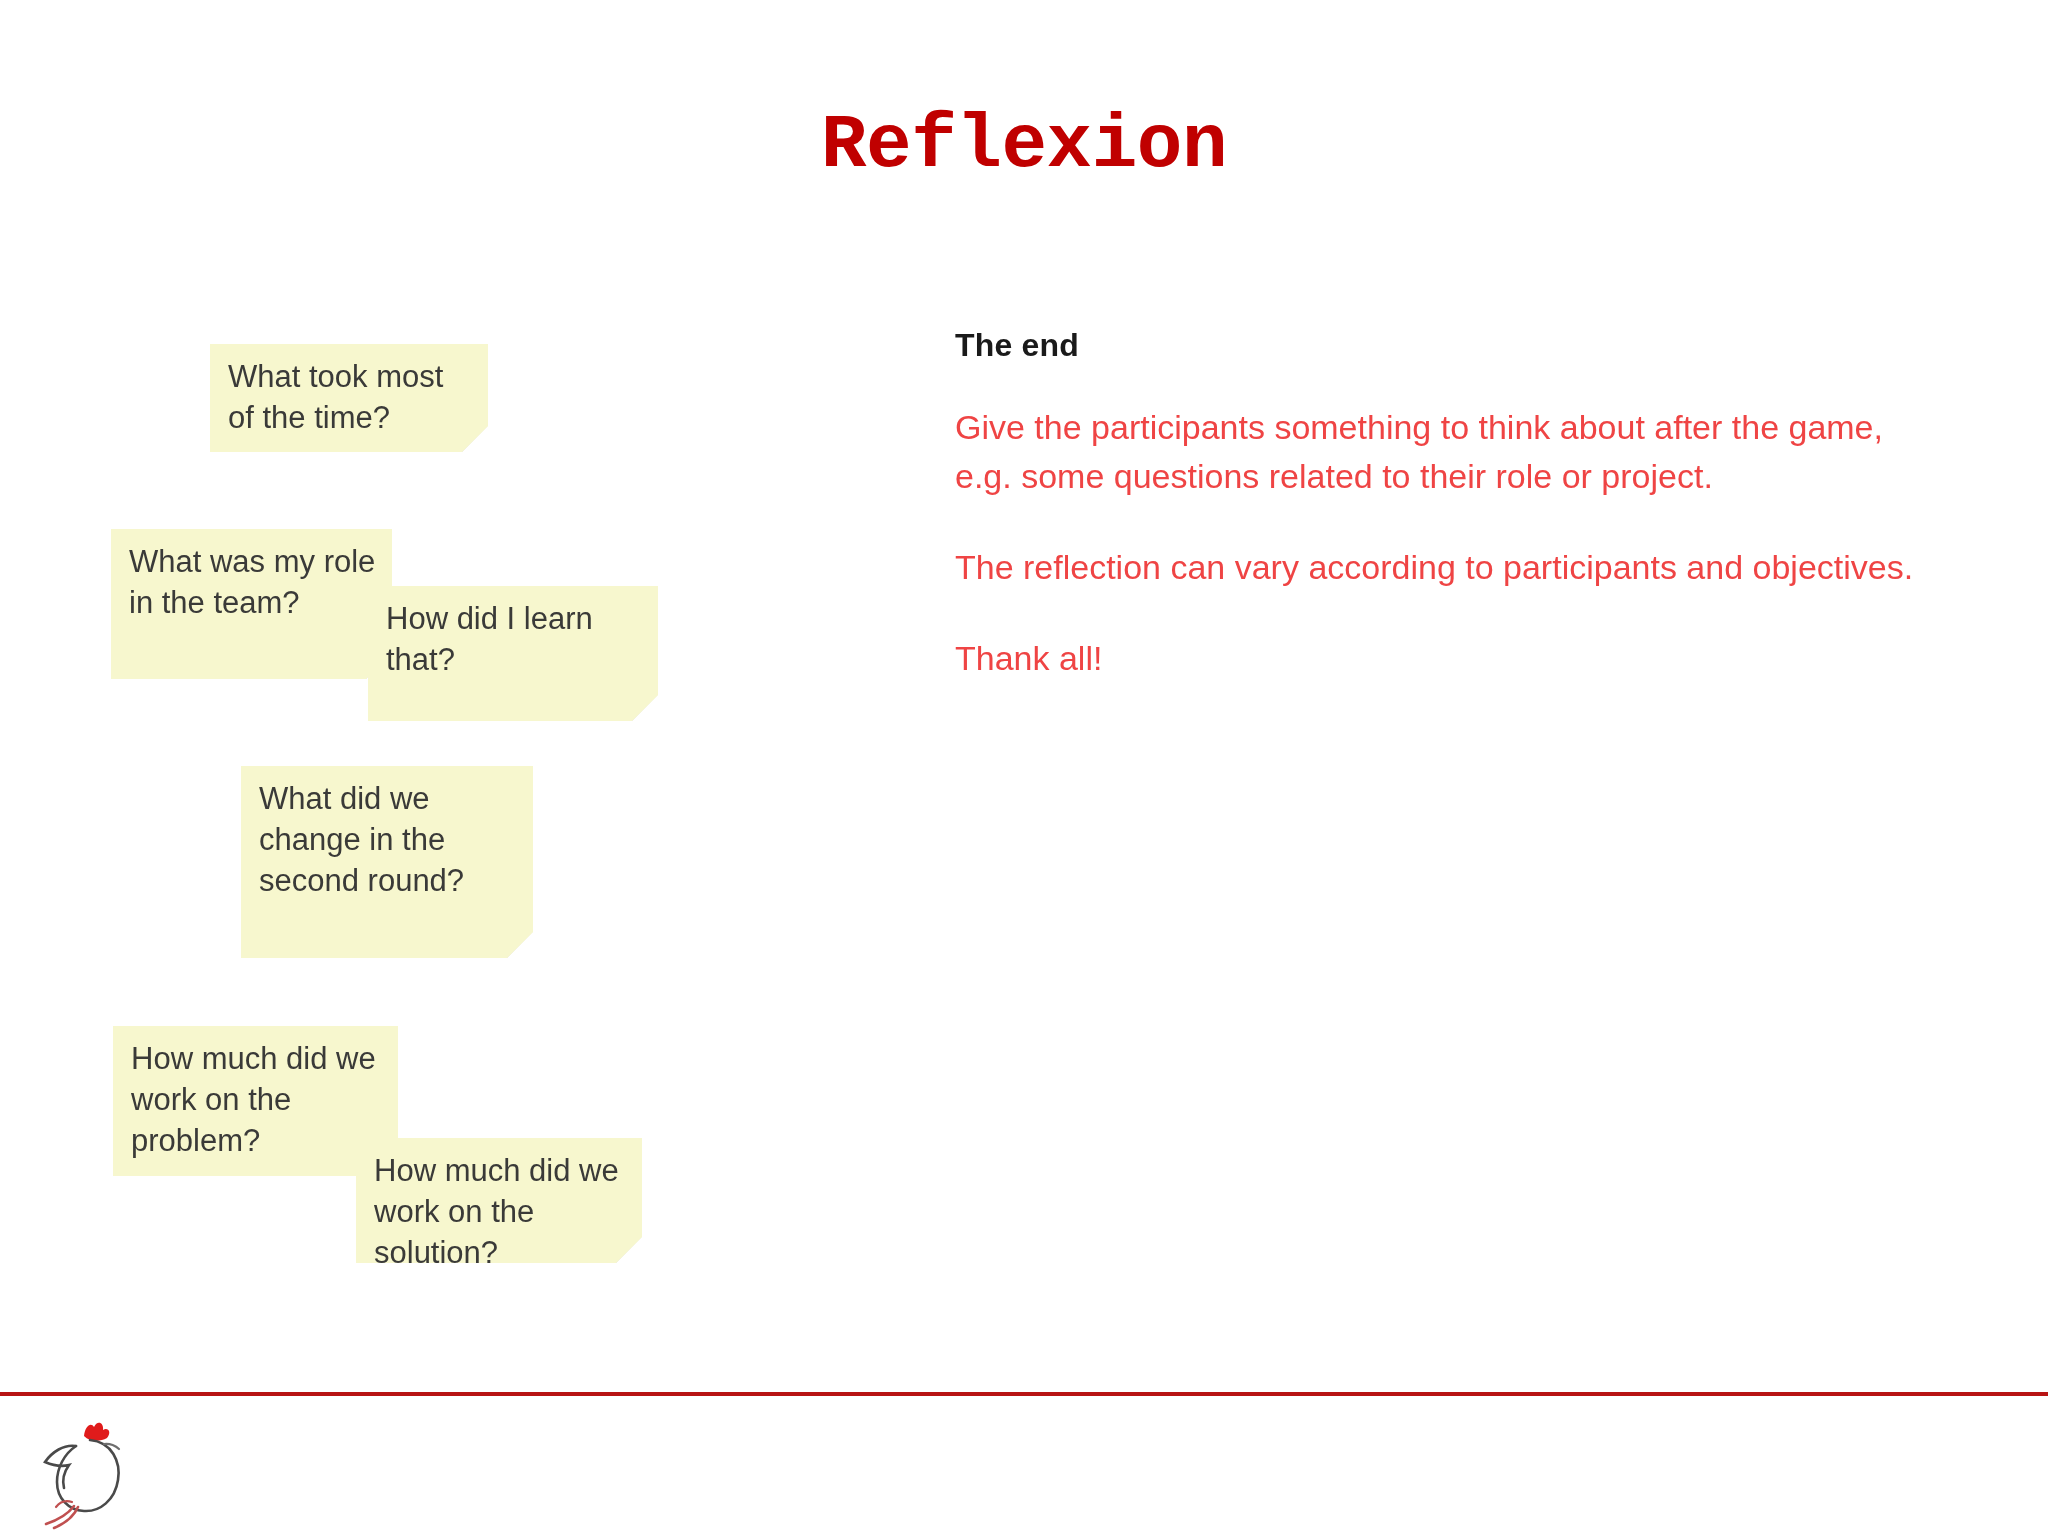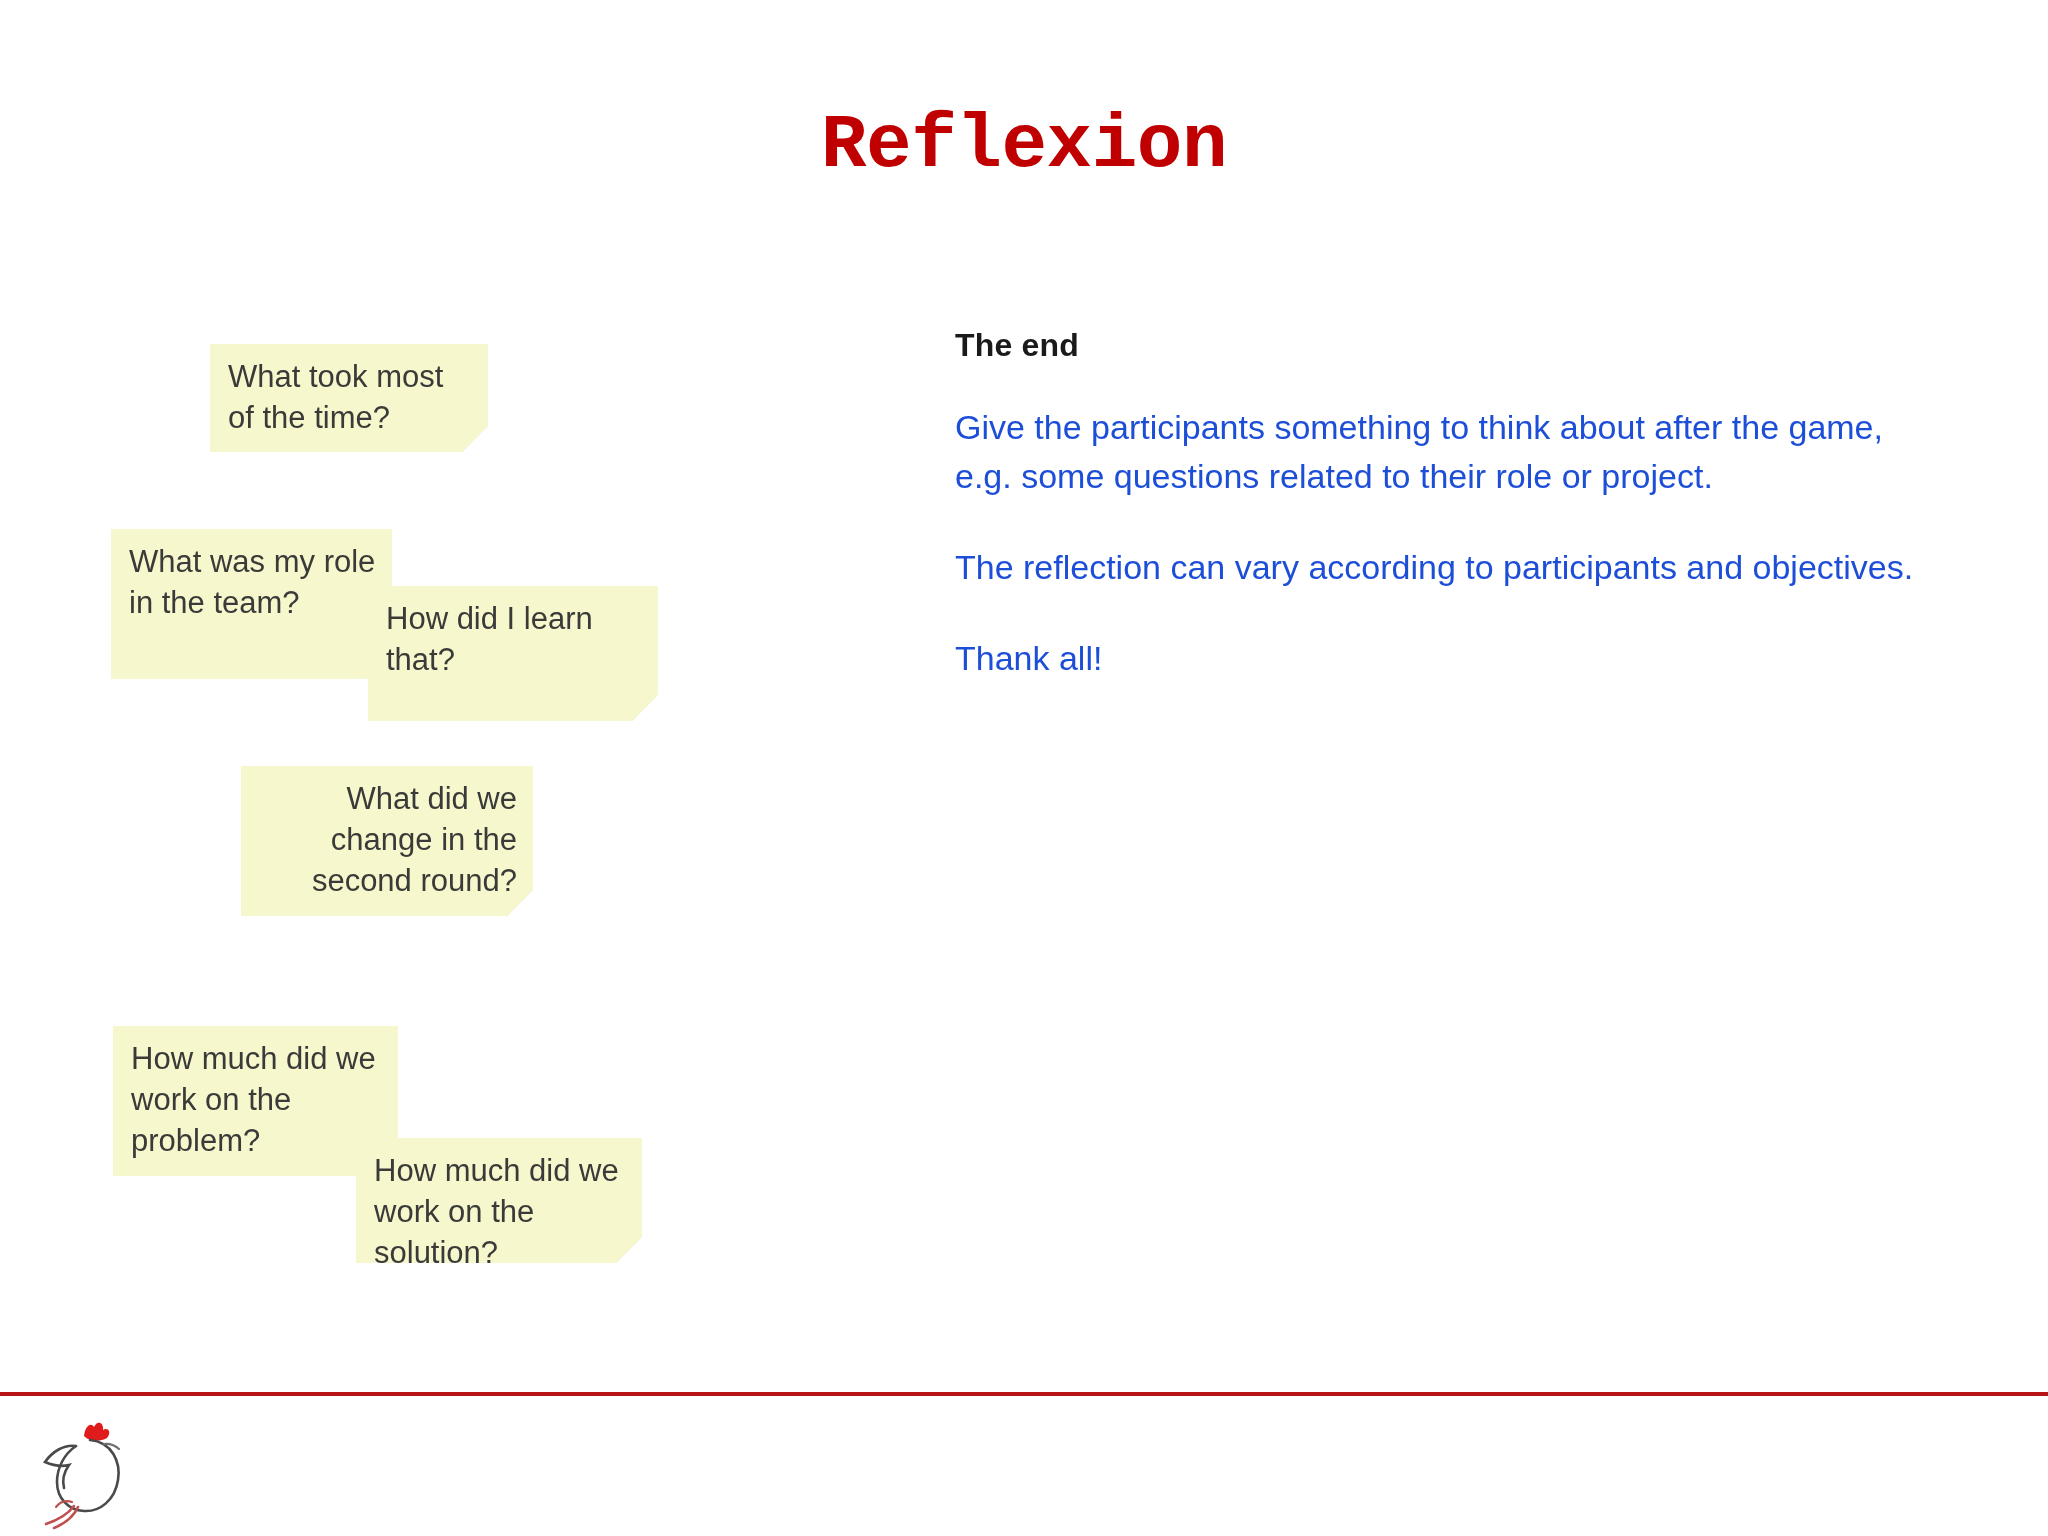--- a/index.html
+++ b/index.html
@@ -72,21 +72,21 @@
     clip-path: polygon(100% 0, 100% 100%, 0 100%);
     pointer-events: none;
   }
 
   .note-text { display: block; }
 
   
   #note-1 { left: 210px; top: 344px; width: 278px; height: 108px; }
   #note-2 { left: 111px; top: 529px; width: 281px; height: 150px; }
   #note-3 { left: 368px; top: 586px; width: 290px; height: 135px; }
-  #note-4 { left: 241px; top: 766px; width: 292px; height: 150px; text-align: right; }
+  #note-4 { left: 241px; top: 766px; width: 292px; height: 192px; }
   #note-5 { left: 113px; top: 1026px; width: 285px; height: 150px; }
   #note-6 { left: 356px; top: 1138px; width: 286px; height: 125px; }
 
   
   .content-column {
     position: absolute;
     left: 955px;
     top: 325px;
     width: 985px;
     font-family: Liberation Sans, sans-serif;
@@ -97,21 +97,21 @@
     font-weight: 700;
     line-height: 1.25;
     margin: 0 0 38px 0;
     letter-spacing: 0.2px;
   }
   .content-paragraph {
     font-size: 34px;
     font-weight: 400;
     line-height: 49px;
     margin: 0 0 42px 0;
-    color: #1d4ed8;
+    color: #ef4444;
   }
   .content-paragraph:last-child { margin-bottom: 0; }
 
   
   .footer-rule {
     position: absolute;
     left: 0;
     top: 1392px;
     width: 2048px;
     height: 4px;

